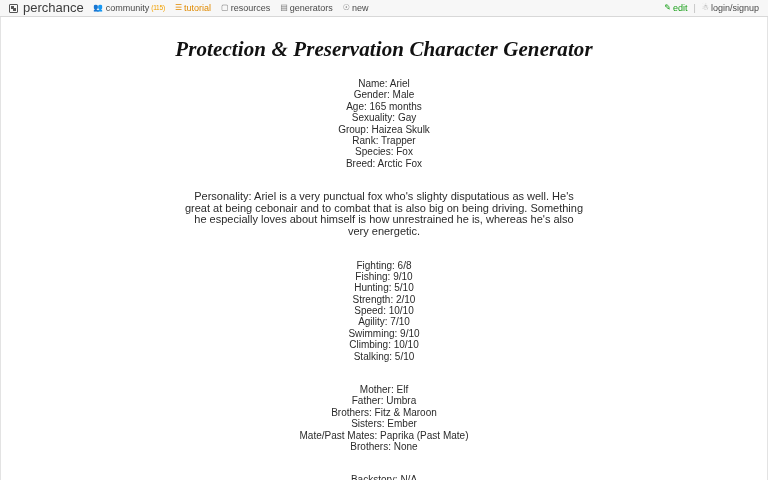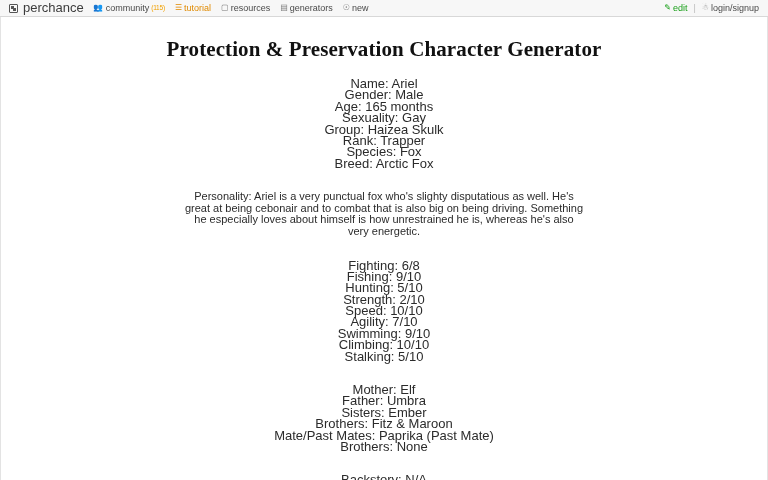--- a/index.html
+++ b/index.html
@@ -97,23 +97,24 @@
     padding-top: 12px;
     text-align: center;
   }
   h1#title {
     font-family: "Liberation Serif", serif;
     font-size: 21px;
     font-weight: bold;
     color: #111;
     margin: 8px 0 16px 0;
     letter-spacing: 0.1px;
+    font-style: italic;
   }
   .lines {
-    font-size: 13px;
+    font-size: 10px;
     color: #2b2b2b;
     line-height: 11.4px;
   }
   .lines .line { height: 11.4px; }
   .block-gap { height: 11px; }
   .para {
     width: 400px;
     margin: 0 auto;
     font-size: 11px;
     line-height: 11.6px;
@@ -200,22 +201,22 @@
       <div class="line">Climbing: 10/10</div>
       <div class="line">Stalking: 5/10</div>
     </div>
 
     <div class="block-gap"></div>
     <div class="block-gap"></div>
 
     <div class="lines">
       <div class="line">Mother: Elf</div>
       <div class="line">Father: Umbra</div>
+      <div class="line">Brothers: Fitz &amp; Maroon</div>
       <div class="line">Sisters: Ember</div>
-      <div class="line">Brothers: Fitz &amp; Maroon</div>
       <div class="line">Mate/Past Mates: Paprika (Past Mate)</div>
       <div class="line">Brothers: None</div>
     </div>
 
     <div class="block-gap"></div>
     <div class="block-gap"></div>
 
     <div class="lines">
       <div class="line">Backstory: N/A</div>
 

